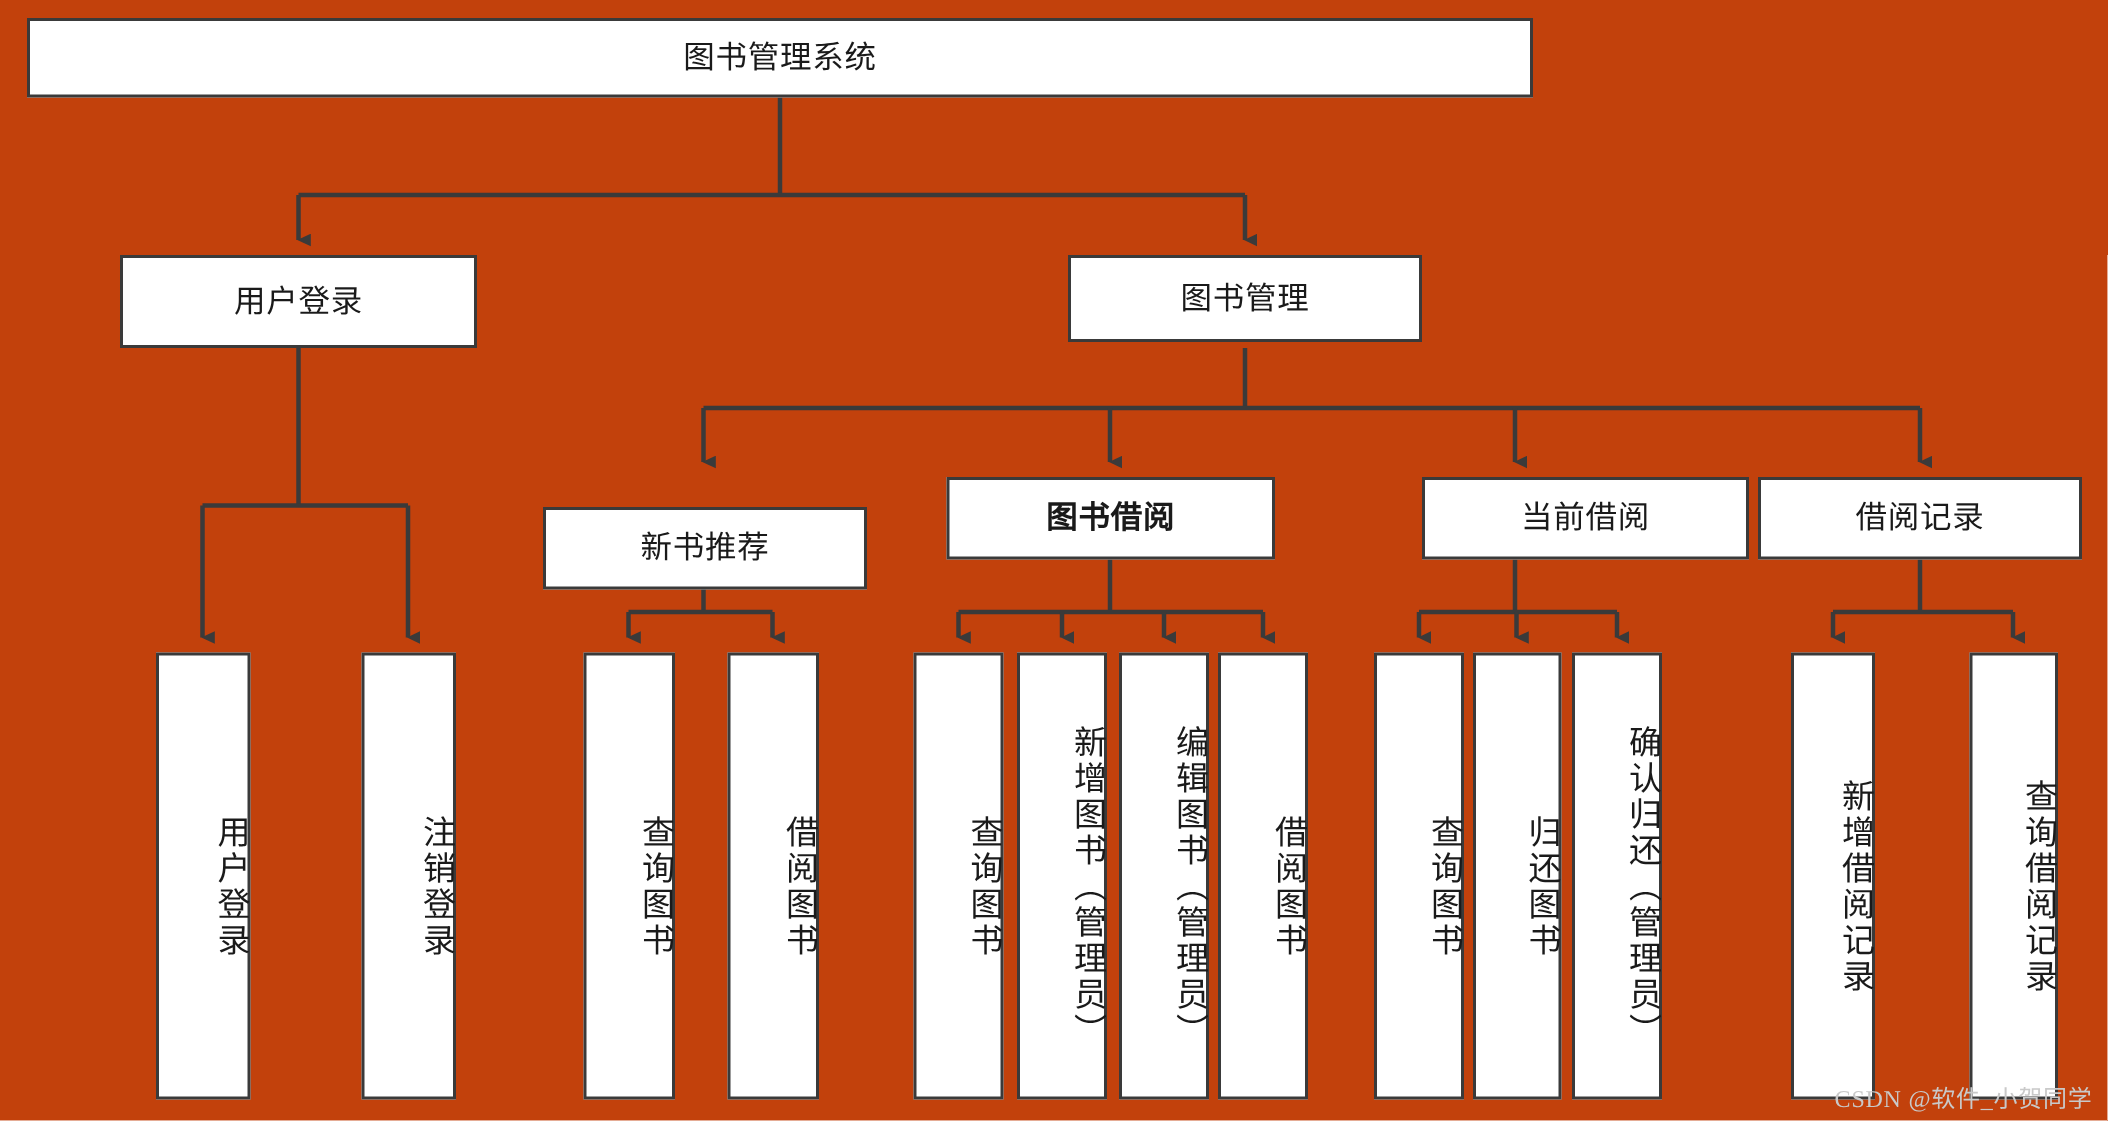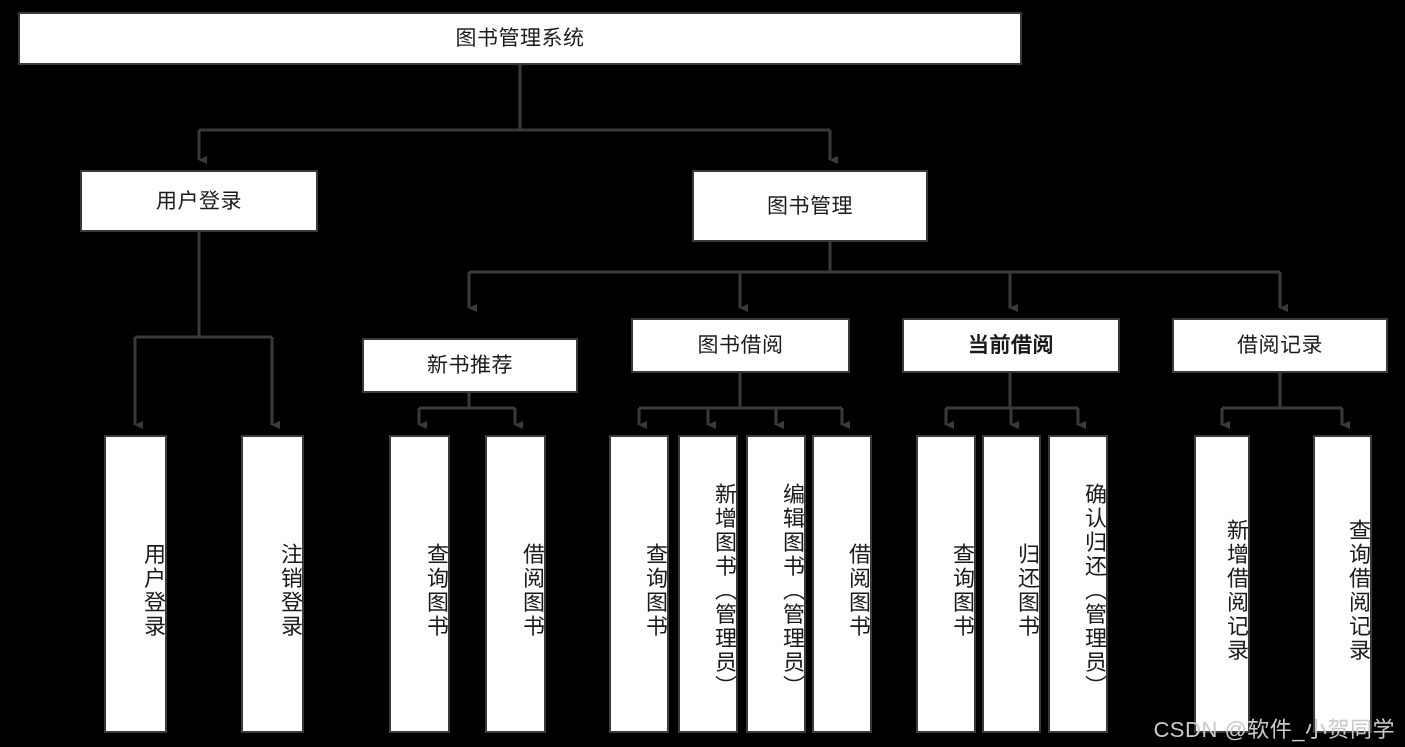--- a/index.html
+++ b/index.html
@@ -8,21 +8,21 @@
     padding: 0;
     background: #ffffff;
   }
   body {
     font-family: "DejaVu Sans", "Liberation Sans", sans-serif;
   }
   #diagram-root {
     position: relative;
     width: 1405px;
     height: 747px;
-    background: #000000;
+    background: #c2410c;
     overflow: hidden;
   }
   #connector-layer {
     position: absolute;
     left: 0;
     top: 0;
     width: 1405px;
     height: 747px;
     pointer-events: none;
   }
@@ -59,26 +59,26 @@
     white-space: nowrap;
   }
   .node-label {
     display: block;
     white-space: nowrap;
   }
   #watermark {
     position: absolute;
     right: 10px;
     bottom: 4px;
-    font-size: 22px;
+    font-size: 16px;
     color: #c9c9c9;
     letter-spacing: 0.5px;
     z-index: 5;
     white-space: nowrap;
-    font-family: Liberation Sans, sans-serif;
+    font-family: Liberation Serif, serif;
   }
 </style>
 </head>
 <body>
 
 <div id="diagram-root">
 
   <svg id="connector-layer" viewBox="0 0 1405 747" xmlns="http://www.w3.org/2000/svg">
     <defs>
       <marker id="arrowhead" markerWidth="9" markerHeight="9" refX="4.2" refY="8.2" orient="auto" markerUnits="userSpaceOnUse">
@@ -130,31 +130,31 @@
     </g>
   </svg>
 
   <div class="node horizontal" style="left:18px; top:12px; width:1004px; height:53px;">
     <span class="node-label">图书管理系统</span>
   </div>
 
   <div class="node horizontal" style="left:80px; top:170px; width:238px; height:62px;">
     <span class="node-label">用户登录</span>
   </div>
-  <div class="node horizontal" style="left:692px; top:170px; width:236px; height:72px;">
+  <div class="node horizontal" style="left:712px; top:170px; width:236px; height:58px;">
     <span class="node-label">图书管理</span>
   </div>
 
   <div class="node horizontal" style="left:362px; top:318px; width:216px; height:55px;margin-top:20px;">
     <span class="node-label">新书推荐</span>
   </div>
-  <div class="node horizontal" style="left:631px; top:318px; width:219px; height:55px;">
+  <div class="node horizontal" style="left:631px; top:318px; width:219px; height:55px;font-weight:bold;">
     <span class="node-label">图书借阅</span>
   </div>
-  <div class="node horizontal" style="left:902px; top:318px; width:218px; height:55px;font-weight:bold;">
+  <div class="node horizontal" style="left:948px; top:318px; width:218px; height:55px;">
     <span class="node-label">当前借阅</span>
   </div>
   <div class="node horizontal" style="left:1172px; top:318px; width:216px; height:55px;align-items:center;">
     <span class="node-label">借阅记录</span>
   </div>
 
   <div class="node vertical" style="left:104px; top:435px; width:63px; height:298px;">
     <span class="node-label">用户登录</span>
   </div>
   <div class="node vertical" style="left:241px; top:435px; width:63px; height:298px;">

